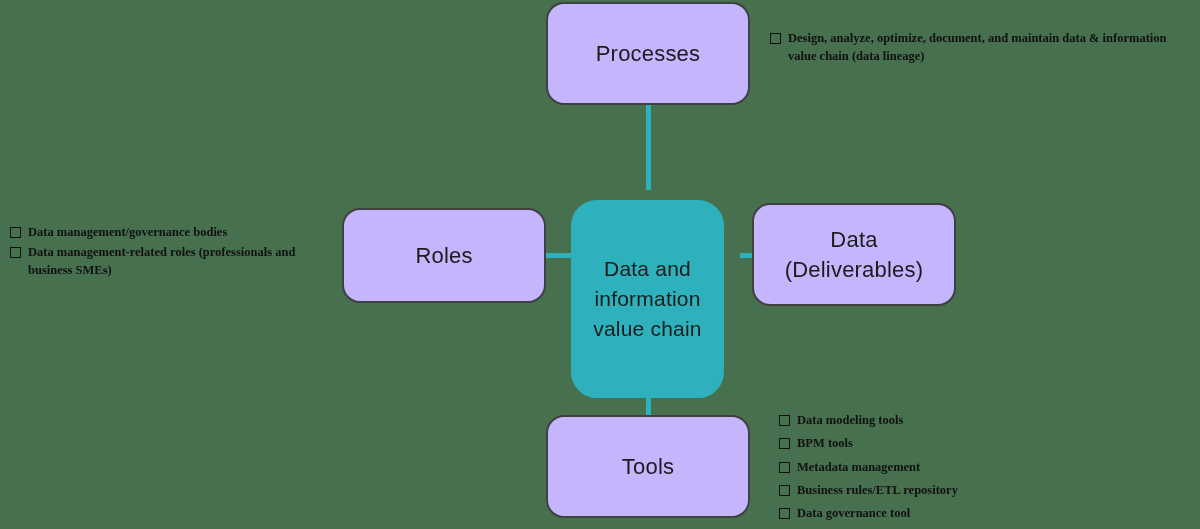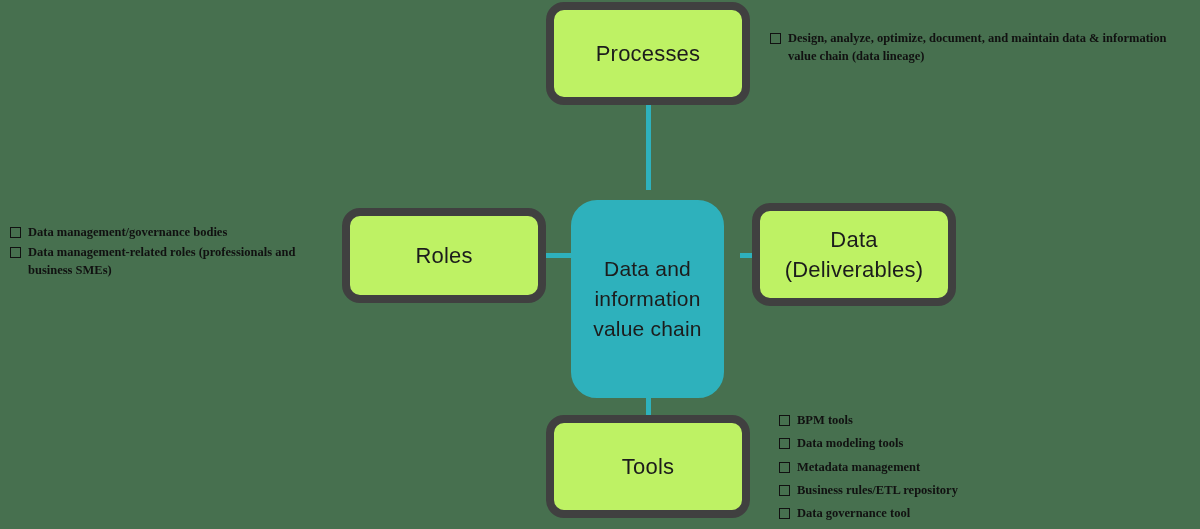--- a/index.html
+++ b/index.html
@@ -37,22 +37,22 @@
     align-items: center;
     justify-content: center;
     text-align: center;
     color: #1c1c1c;
     font-size: 22px;
     font-weight: 400;
     letter-spacing: 0.2px;
     line-height: 1.32;
   }
   .node.leaf {
-    background: #bef264;
-    border: 8px solid #404040;
+    background: #c4b5fd;
+    border: 2px solid #404040;
   }
   .node.center {
     background: #2eb1bc;
     border: 2px solid #2eb1bc;
     border-radius: 26px;
     font-size: 21px;
     line-height: 1.42;
   }
   .node .line { display: block; white-space: nowrap; }
 
@@ -134,25 +134,25 @@
     </div>
     <div class="item">
       <span class="bullet"></span>
       <span class="txt">Data management-related  roles (professionals and business SMEs)</span>
     </div>
   </div>
 
   <div class="annot" id="annot-tools">
     <div class="item">
       <span class="bullet"></span>
-      <span class="txt">BPM tools</span>
+      <span class="txt">Data modeling tools</span>
     </div>
     <div class="item">
       <span class="bullet"></span>
-      <span class="txt">Data modeling tools</span>
+      <span class="txt">BPM tools</span>
     </div>
     <div class="item">
       <span class="bullet"></span>
       <span class="txt">Metadata management</span>
     </div>
     <div class="item">
       <span class="bullet"></span>
       <span class="txt">Business rules/ETL repository</span>
     </div>
     <div class="item">

